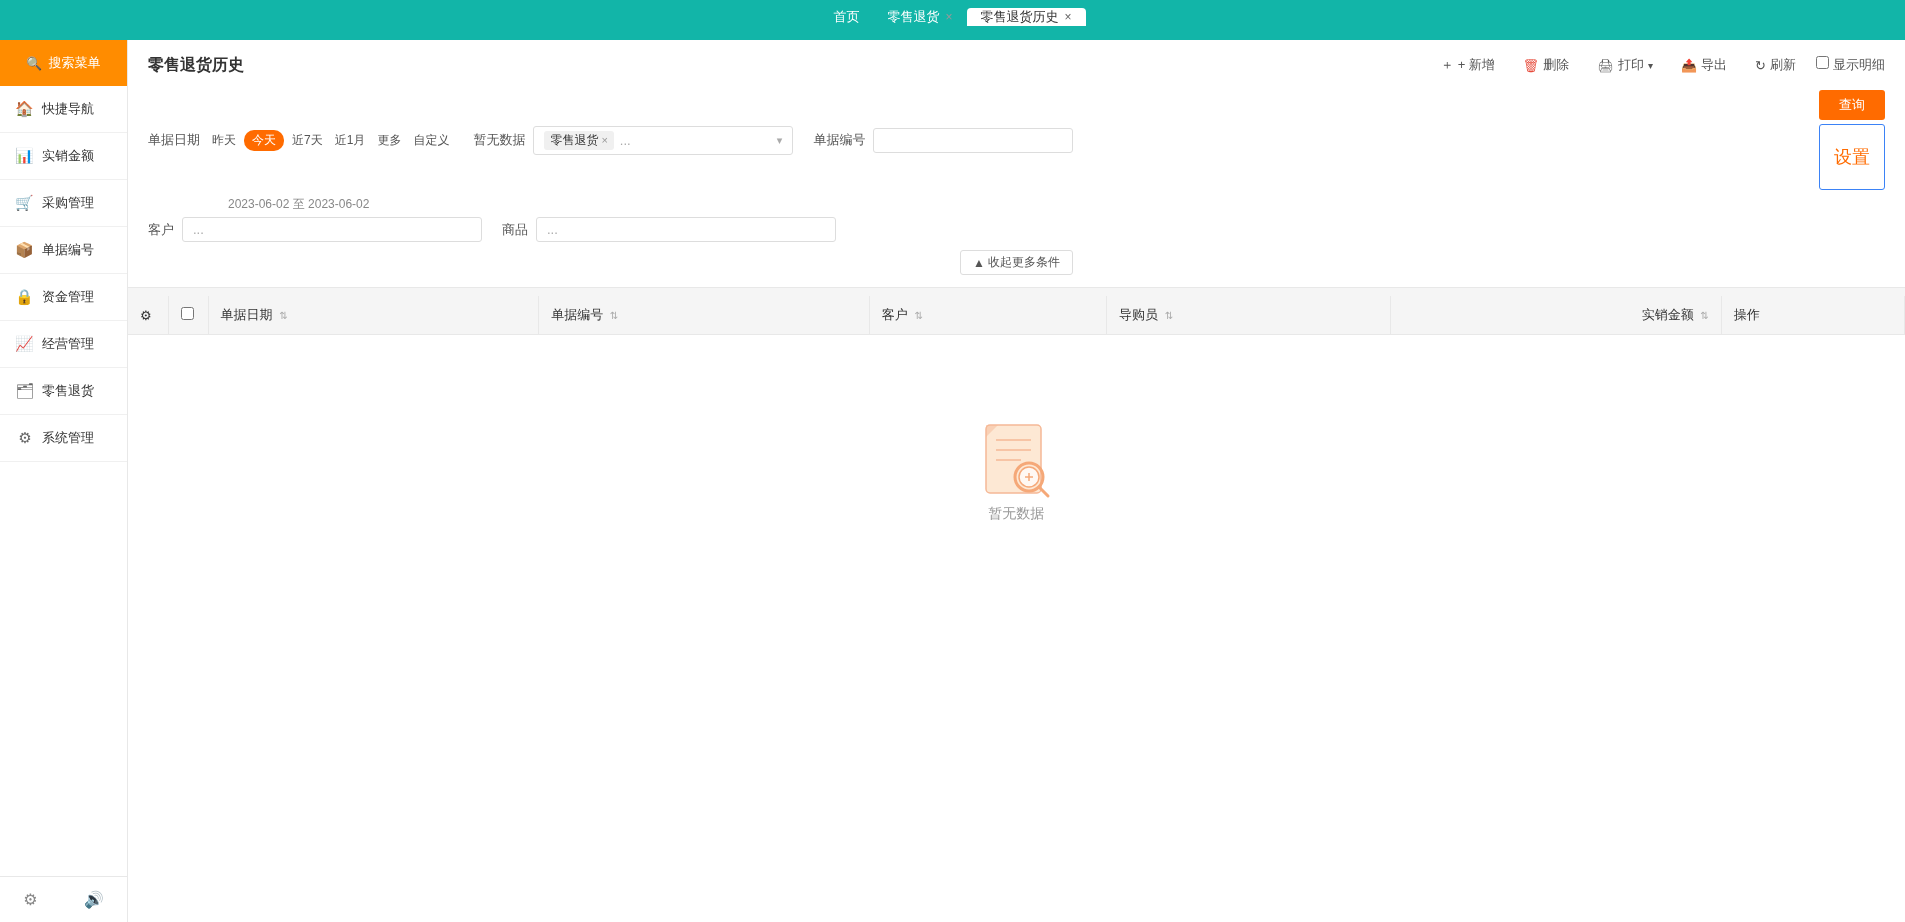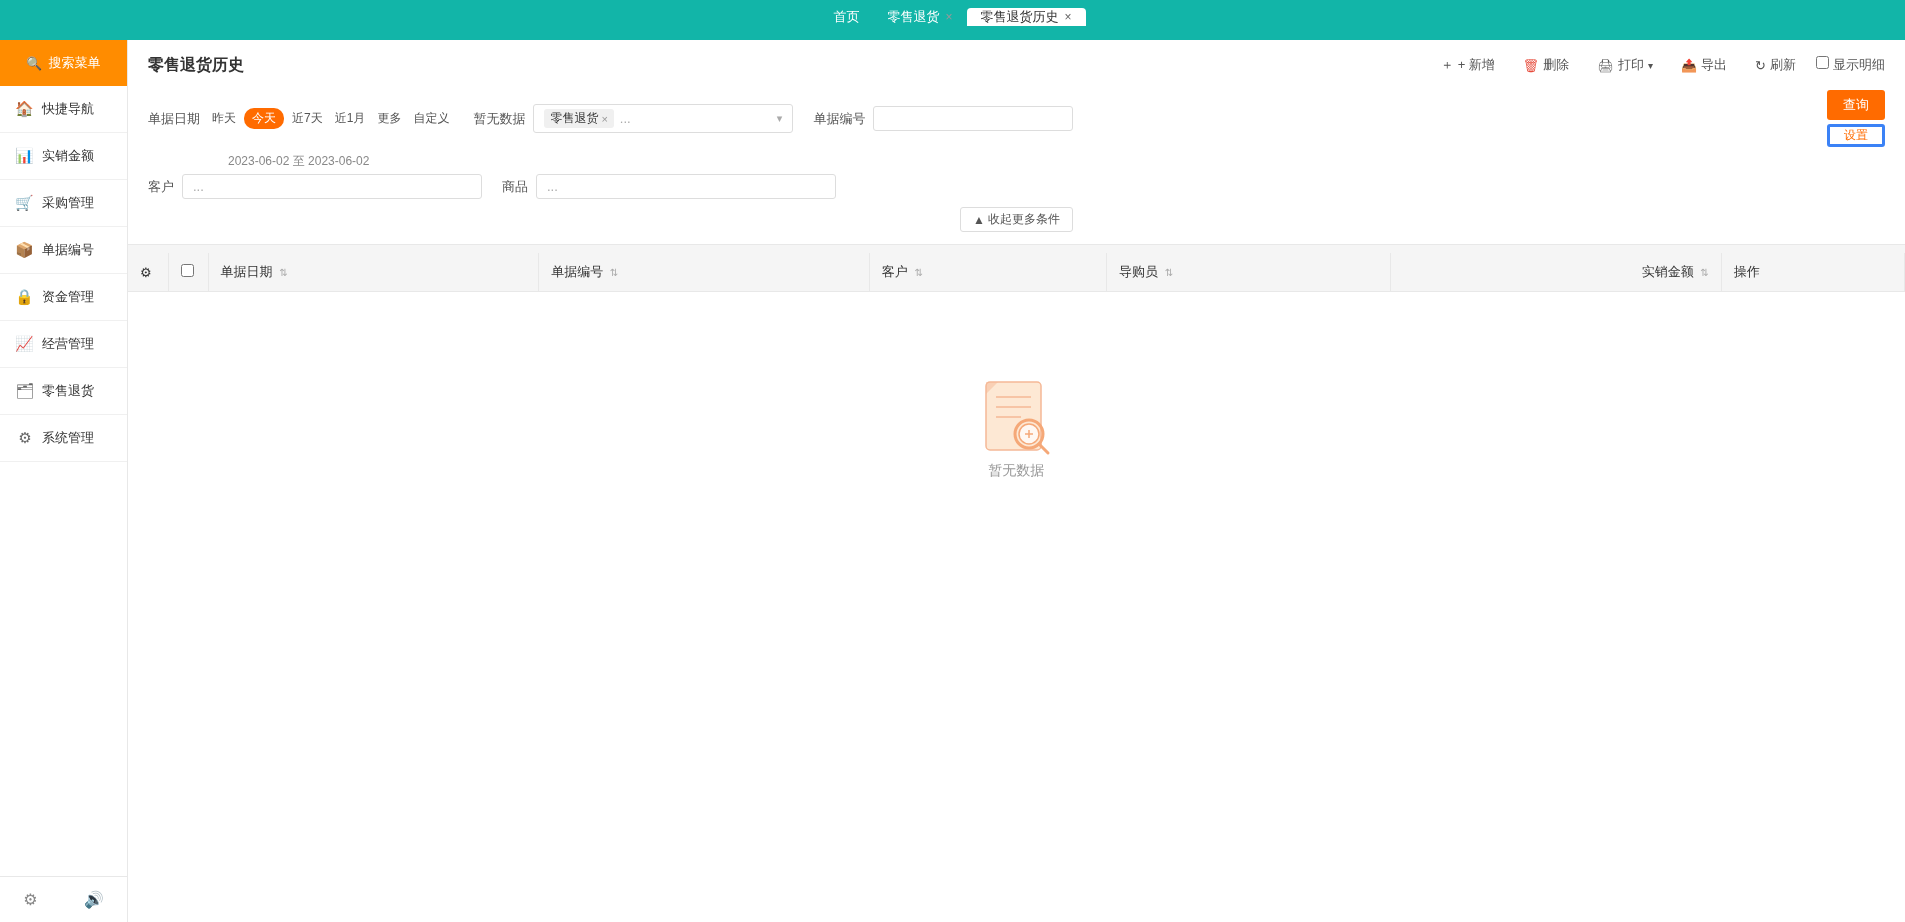--- a/index.html
+++ b/index.html
@@ -168,24 +168,24 @@
       color: #fff;
       border: none;
       padding: 6px 16px;
       border-radius: 3px;
       font-size: 13px;
       cursor: pointer;
     }
     .btn-settings {
       background: #fff;
       color: #ff6b00;
-      border: 3px solid #3b82f6;
-      padding: 0 14px;
-      border-radius: 3px;
-      font-size: 12px;
+      border: 1px solid #3b82f6;
+      padding: 20px 14px;
+      border-radius: 3px;
+      font-size: 18px;
       cursor: pointer;
     }
     .show-detail-check {
       display: flex;
       align-items: flex-start;
       gap: 4px;
       font-size: 13px;
       color: #555;
     }
 

